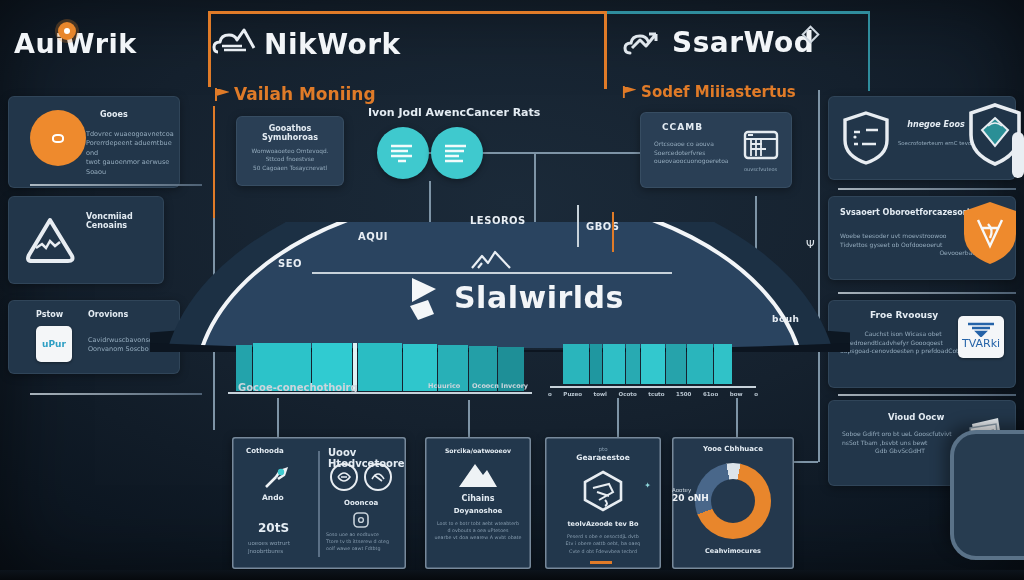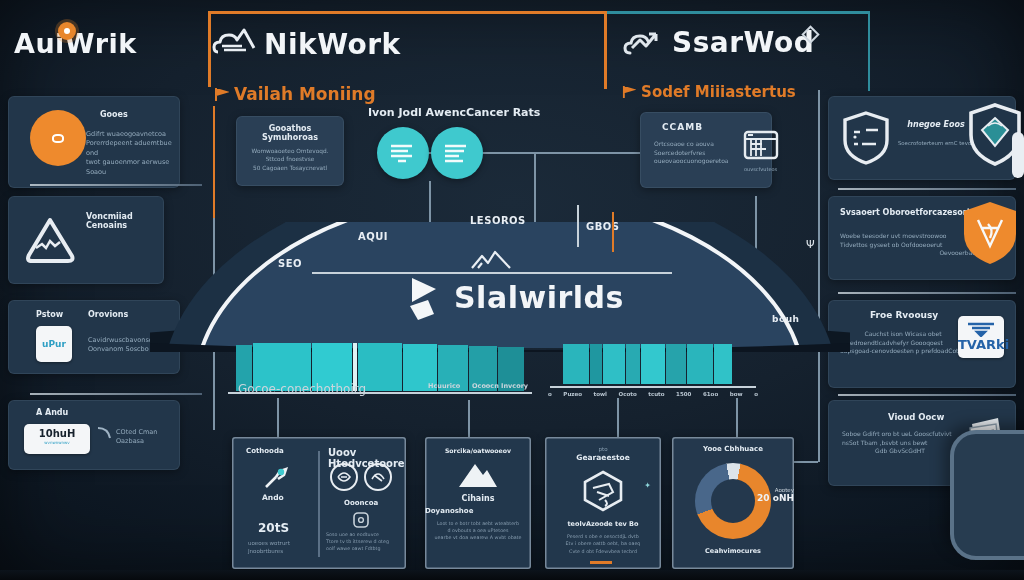--- a/index.html
+++ b/index.html
@@ -86,21 +86,21 @@
   </div>
 
   <div class="abs title" style="left:368px;top:106px;font-size:11px">Ivon Jodl AwencCancer Rats</div>
 
   <div class="card" style="left:8px;top:96px;width:172px;height:92px">
     <div class="abs" style="left:22px;top:14px;width:56px;height:56px;background:#ee8a2d;border-radius:50%">
       <div class="abs" style="left:22px;top:24px;width:12px;height:9px;border:2.5px solid #fff;border-radius:40%"></div>
     </div>
     <div class="title abs" style="left:92px;top:14px;font-size:8px">Gooes</div>
     <div class="sm abs" style="left:78px;top:34px;font-size:6.5px;width:94px">
-      <div>Gdifrt wuaeogoavnetcoa</div>
+      <div>Tdovrec wuaeogoavnetcoa</div>
       <div>Porerrdepeent aduemtbue ond</div>
       <div>twot gauoenmor aerwuse Soaou</div>
     </div>
   </div>
 
   <div class="divider" style="left:30px;top:184px;width:172px"></div>
 
   <div class="card" style="left:8px;top:196px;width:156px;height:88px">
     <svg class="abs" style="left:14px;top:18px" width="56" height="52" viewBox="0 0 56 52">
       <path d="M28 6 L50 42 Q52 47 46 47 L10 47 Q4 47 7 41 Z" fill="none" stroke="#e8edf2" stroke-width="4" stroke-linejoin="round"></path>
@@ -116,31 +116,20 @@
       <span style="color:#2e9fc4;font-size:9px;font-weight:bold;line-height:36px">uPur</span>
     </div>
     <div class="sm abs" style="left:80px;top:36px;font-size:6.5px;width:92px">
       <div>Cavidrwuscbavonsdon</div>
       <div>Oonvanom Soscbo</div>
     </div>
   </div>
 
   <div class="divider" style="left:30px;top:393px;width:172px"></div>
 
-  <div class="card" style="left:8px;top:400px;width:172px;height:70px">
-    <div class="title abs" style="left:28px;top:8px;font-size:8px">A Andu</div>
-    <div class="badge-white" style="left:16px;top:24px;width:66px;height:30px;text-align:center">
-      <div style="color:#16212c;font-size:10px;font-weight:bold;line-height:20px">10huH</div>
-      <div style="color:#2e9fc4;font-size:4px;margin-top:-4px">wvnwnwnwv</div>
-    </div>
-    <svg class="abs" style="left:88px;top:26px" width="18" height="14" viewBox="0 0 18 14">
-      <path d="M2 2 Q12 2 14 12" fill="none" stroke="#9fb3c4" stroke-width="2"></path>
-    </svg>
-    <div class="sm abs" style="left:108px;top:28px;font-size:6.5px;width:66px">COted Cman Oazbasa</div>
-  </div>
 
   <div class="orange-line" style="left:213px;top:106px;width:2px;height:112px"></div>
   <div class="grey-line" style="left:213px;top:218px;width:2px;height:212px"></div>
 
   <div class="card" style="left:236px;top:116px;width:108px;height:70px;background:#2a3f55">
     <div class="title" style="text-align:center;margin-top:8px;font-size:8px">Gooathos</div>
     <div class="title" style="text-align:center;font-size:8px">Symuhoroas</div>
     <div class="sm" style="text-align:center;margin-top:5px;font-size:5.8px">
       <div>Womwoaoeteo Omtevoqd.</div>
       <div>Sttcod fnoestvse</div>
@@ -156,21 +145,21 @@
     </svg>
   </div>
   <div class="abs" style="left:431px;top:127px;width:52px;height:52px;background:#3fc9ce;border-radius:50%;box-shadow:0 2px 6px rgba(0,0,0,.35)">
     <svg class="abs" style="left:13px;top:16px" width="26" height="20" viewBox="0 0 26 20">
       <path d="M1 3 H22 M1 8 H20 M1 13 H15 M1 18 H19" stroke="#f2fbfb" stroke-width="2.4"></path>
     </svg>
   </div>
   <div class="grey-line" style="left:429px;top:181px;width:2px;height:52px"></div>
   <div class="grey-line" style="left:534px;top:154px;width:2px;height:80px"></div>
 
-  <div class="card" style="left:640px;top:112px;width:132px;height:76px;background:#2a3f55">
+  <div class="card" style="left:640px;top:112px;width:152px;height:76px;background:#2a3f55">
     <div class="title abs" style="left:22px;top:10px;font-size:9px;letter-spacing:1px">CCAMB</div>
     <div class="sm abs" style="left:14px;top:28px;font-size:6px;width:92px">
       <div>Ortcsoaoe co aouva</div>
       <div>Soercedoterfvres</div>
       <div>oueovaoocuonogoeretoa</div>
     </div>
     <svg class="abs" style="left:102px;top:14px" width="38" height="36" viewBox="0 0 38 36">
       <rect x="3" y="6" width="32" height="26" rx="3" fill="none" stroke="#e6ecf1" stroke-width="2.4"></rect>
       <path d="M3 13 H35 M9 13 V30 M9 18 H20 M9 23 H24 M14 13 V30 M19 13 V30" stroke="#e6ecf1" stroke-width="1.8"></path>
       <path d="M6 9 H11" stroke="#e6ecf1" stroke-width="2"></path>
@@ -214,21 +203,21 @@
     <div class="title abs" style="left:42px;top:10px;font-size:9px">Froe Rvoousy</div>
     <div class="sm abs" style="left:12px;top:30px;width:126px;font-size:6px">
       <div style="text-align:center">Cauchst ison Wicasa obet</div>
       <div>Fesedroendtlcadvhefyr Goooqoest</div>
       <div>Sopsgoad-cenovdoesten p prefdoadCot</div>
     </div>
     <div class="badge-white" style="left:130px;top:16px;width:46px;height:42px;text-align:center">
       <svg width="30" height="16" viewBox="0 0 30 16" style="margin:5px auto 0">
         <path d="M2 3 H28 M6 7 H24 M11 11 L15 15 L19 11 Z" stroke="#2563a8" fill="#2563a8" stroke-width="2.4"></path>
       </svg>
-      <div style="color:#2563a8;font-size:13px;font-weight:bold">TVARki</div>
+      <div style="color:#2563a8;font-size:11px;font-weight:normal">TVARki</div>
     </div>
   </div>
 
   <div class="divider" style="left:838px;top:394px;width:178px"></div>
 
   <div class="card" style="left:828px;top:400px;width:188px;height:86px">
     <div class="title abs" style="left:60px;top:12px;font-size:8.5px">Vioud Oocw</div>
     <div class="sm abs" style="left:14px;top:30px;width:116px;font-size:6px">
       <div>Soboe Gdifrt oro bt ueL Gooscfutvivt</div>
       <div>nsSot Tbam ,bsvbt uns bewt</div>
@@ -283,21 +272,21 @@
       <div class="bar" style="width: 58px; height: 48px; background: rgb(44, 195, 201);"></div>
       <div class="bar" style="width: 40px; height: 48px; background: rgb(48, 203, 209);"></div>
       <div class="bar" style="width: 4px; height: 48px; background: rgb(223, 242, 243);"></div>
       <div class="bar" style="width: 44px; height: 48px; background: rgb(42, 189, 195);"></div>
       <div class="bar" style="width: 34px; height: 47px; background: rgb(47, 198, 204);"></div>
       <div class="bar" style="width: 30px; height: 46px; background: rgb(40, 176, 183);"></div>
       <div class="bar" style="width: 28px; height: 45px; background: rgb(35, 159, 167);"></div>
       <div class="bar" style="width: 26px; height: 44px; background: rgb(30, 143, 151);"></div>
     </div>
   <div class="white-line" style="left:228px;top:392px;width:304px;height:1.6px"></div>
-  <div class="abs" style="left:238px;top:382px;font-size:12px;font-weight:normal;color:#cbd5dc">Gocoe-conechothoirg</div>
+  <div class="abs" style="left:238px;top:382px;font-size:10px;font-weight:bold;color:#cbd5dc">Gocoe-conechothoirg</div>
   <div class="abs" style="left:428px;top:382px;font-size:6.5px;font-weight:bold;color:#cbd5dc">Hcuurico</div>
   <div class="abs" style="left:472px;top:382px;font-size:6.5px;font-weight:bold;color:#cbd5dc">Ocoocn Invcory</div>
 
   <div id="right-bars" class="bars" style="left:563px;top:344px;width:184px;height:40px">
       <div class="bar" style="width: 26px; height: 40px; background: rgb(42, 181, 188);"></div>
       <div class="bar" style="width: 12px; height: 40px; background: rgb(31, 151, 160);"></div>
       <div class="bar" style="width: 22px; height: 40px; background: rgb(47, 191, 198);"></div>
       <div class="bar" style="width: 14px; height: 40px; background: rgb(40, 170, 178);"></div>
       <div class="bar" style="width: 24px; height: 40px; background: rgb(51, 200, 206);"></div>
       <div class="bar" style="width: 20px; height: 40px; background: rgb(38, 163, 171);"></div>
@@ -355,21 +344,21 @@
       <div>oolf wawe oawt Fdtbtg</div>
     </div>
   </div>
 
   <div class="card outlined" style="left:425px;top:437px;width:106px;height:132px">
     <div class="title" style="text-align:center;margin-top:10px;font-size:6.2px">Sorcika/oatwooeov</div>
     <svg style="margin:6px auto 0;display:block" width="42" height="28" viewBox="0 0 42 28">
       <path d="M2 27 L18 4 L26 15 L30 10 L40 27 Z" fill="#eef2f5"></path>
     </svg>
     <div class="title" style="text-align:center;margin-top:6px;font-size:8px">Cihains</div>
-    <div class="title" style="text-align:left;margin-top:4px;font-size:7px">Doyanoshoe</div>
+    <div class="title" style="text-align:center;margin-top:4px;font-size:7px">Doyanoshoe</div>
     <div class="xs" style="text-align:center;margin-top:5px;font-size:4.8px">
       <div>Loot to e botr tobt aebt wteabterb</div>
       <div>d ovbouts a oea uPtetoes</div>
       <div>uearbe vt doa wearew A wvbt obate</div>
     </div>
   </div>
 
   <div class="card outlined" style="left:545px;top:437px;width:116px;height:132px">
     <div class="xs" style="text-align:center;margin-top:8px;font-size:5.5px">pto</div>
     <div class="title" style="text-align:center;font-size:7.5px">Gearaeestoe</div>
@@ -382,21 +371,21 @@
     <div class="xs" style="text-align:center;margin-top:5px;font-size:4.8px">
       <div>Peserd s obe e oesoctdjL dvtb</div>
       <div>Etv i obere oattb oebt, ba oaeq</div>
       <div>Cvte d obt Fdewvbea tecbrd</div>
     </div>
   </div>
 
   <div class="card outlined" style="left:672px;top:437px;width:122px;height:132px;background:#24384d">
     <div class="title" style="text-align:center;margin-top:8px;font-size:7px">Yooe Cbhhuace</div>
     <div id="donut" class="donut" style="left: 23px; top: 26px; width: 76px; height: 76px; background: conic-gradient(from -10deg, rgb(221, 228, 234) 0%, rgb(221, 228, 234) 6%, rgb(232, 134, 44) 6%, rgb(232, 134, 44) 72%, rgb(73, 103, 138) 72%, rgb(73, 103, 138) 100%);"></div>
-    <div class="abs" style="left:0;top:50px;width:122px;text-align:right;z-index:2">
+    <div class="abs" style="left:0;top:50px;width:122px;text-align:left;z-index:2">
       <div style="color:#cdd7df;font-size:5.5px">Aootey</div>
       <div style="color:#eef2f6;font-size:9px;font-weight:bold">20 oNH</div>
     </div>
     <div class="title" style="position:absolute;left:0;top:110px;width:122px;text-align:center;font-size:6.5px">Ceahvimocures</div>
   </div>
 
   <div class="abs" style="left:950px;top:430px;width:160px;height:130px;background:#273c50;border:4px solid #5a7288;border-radius:26px;box-shadow:-6px -6px 14px rgba(0,0,0,.35)"></div>
   <div class="abs" style="left:1012px;top:132px;width:12px;height:46px;background:#e9eef3;border-radius:7px"></div>
   <div class="orange-line" style="left:300px;top:571px;width:40px;height:3px"></div>
   <div class="orange-line" style="left:590px;top:561px;width:22px;height:3px"></div>

